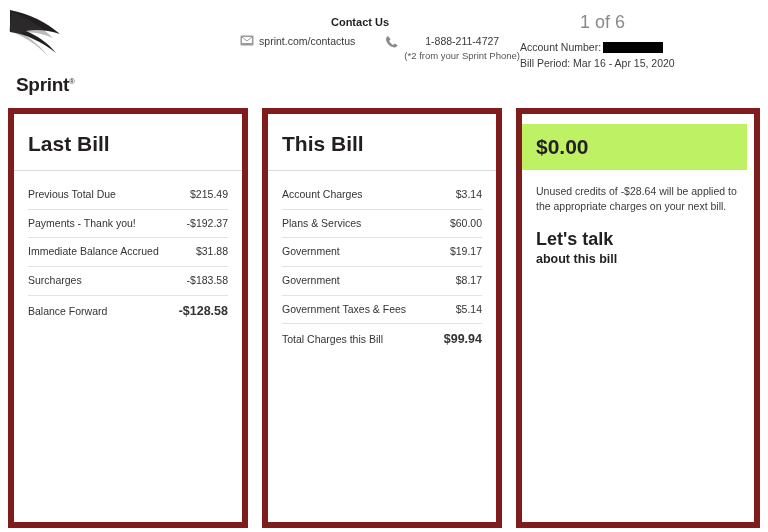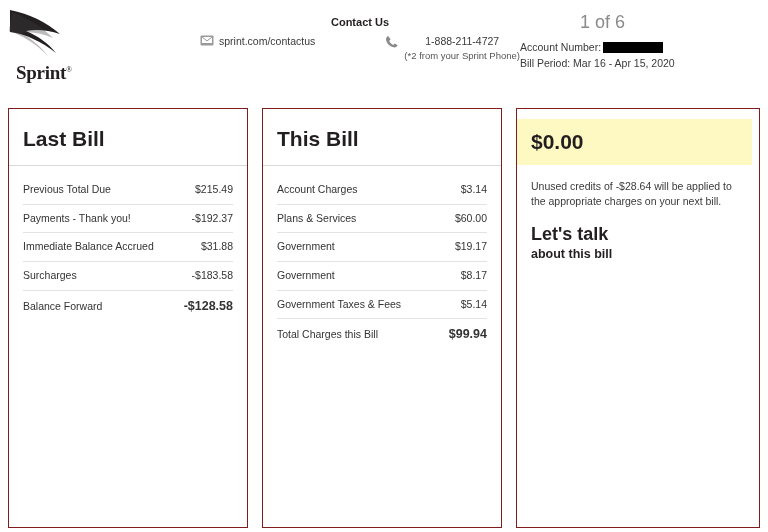--- a/index.html
+++ b/index.html
@@ -33,46 +33,45 @@
     padding-left: 8px;
     display: flex;
     flex-direction: column;
     align-items: flex-start;
   }
   .logo-mark { width: 74px; height: 52px; display:block; }
   .logo-word {
     font-size: 19px;
     font-weight: bold;
     letter-spacing: -0.3px;
-    margin-top: 2px;
+    margin-top: 14px;
     margin-left: 8px;
     position: relative;
-    font-family: Liberation Serif, serif;
   }
   .logo-word .tm {
     font-size: 8px;
     font-weight: normal;
     vertical-align: super;
   }
 
   .contact-block {
     width: 320px;
     padding-top: 8px;
     text-align: center;
   }
   .contact-title {
     font-size: 11px;
     font-weight: bold;
     color: #231f20;
     margin-bottom: 6px;
   }
   .contact-rows {
     display: flex;
-    justify-content: space-between;
-    gap: 20px;
+    justify-content: flex-end;
+    gap: 30px;
     align-items: flex-start;
   }
   .contact-col {
     display: flex;
     align-items: flex-start;
     gap: 5px;
     font-size: 10.5px;
     color: #3a3a3a;
   }
   .contact-col .txt { line-height: 1.35; }
@@ -114,21 +113,21 @@
   
   .panels {
     position: relative;
     display: flex;
     gap: 14px;
     padding: 0 8px;
     margin-top: 12px;
     align-items: stretch;
   }
   .panel {
-    border: 1px solid #7f1d1d;
+    border: 6px solid #7f1d1d;
     background: #fff;
     width: 240px;
     min-height: 420px;
     padding: 0;
     position: relative;
   }
   .panel.wide { flex: 1; }
 
   .panel-head {
     font-size: 21px;
@@ -151,21 +150,21 @@
   }
   .row:last-child { border-bottom: none; }
   .row .label { padding-right: 8px; max-width: 140px; }
   .row .value { white-space: nowrap; }
   .row.total { border-bottom: none; }
   .row.total .value { font-weight: bold; font-size: 12.5px; }
   .row.total .label { padding-top: 2px; }
 
   
   .amount-bar {
-    background: #fef9c3;
+    background: #bef264;
     padding: 11px 14px;
     margin: 10px 7px 0 0;
   }
   .amount-bar .amt {
     font-size: 21px;
     font-weight: bold;
     color: #231f20;
   }
   .credit-note {
     font-size: 10.5px;

